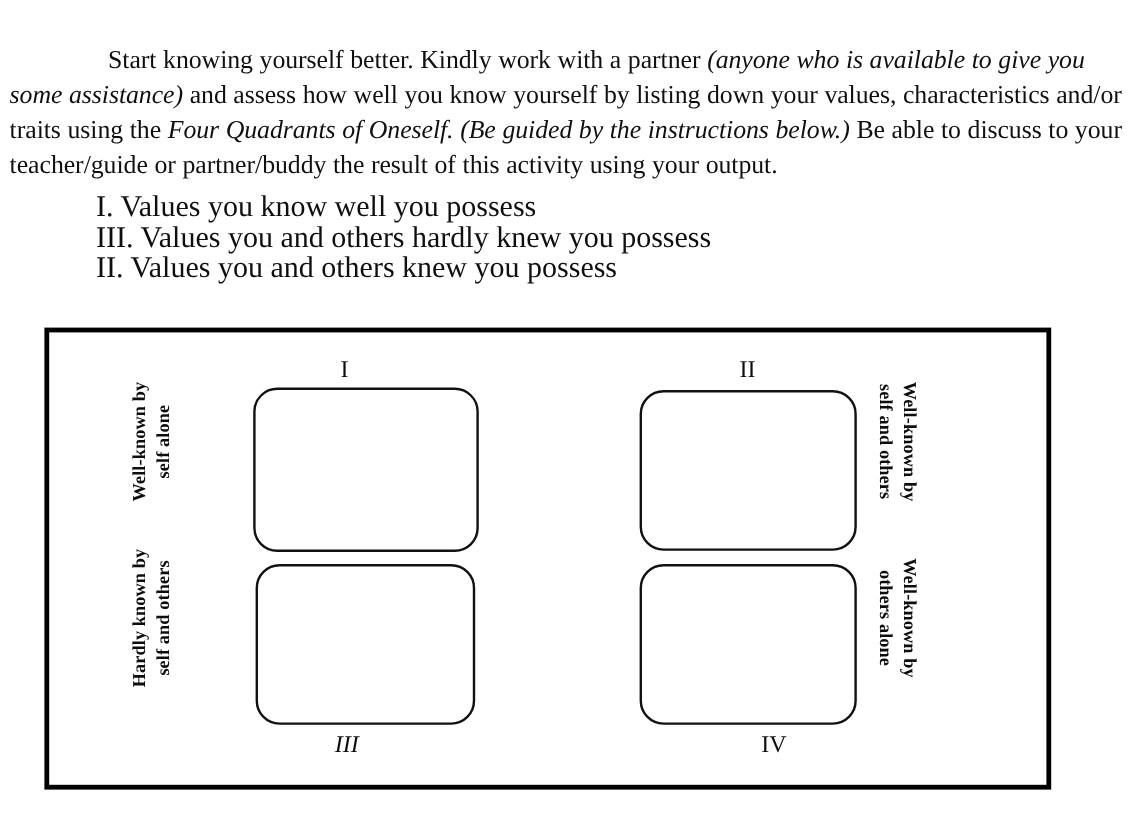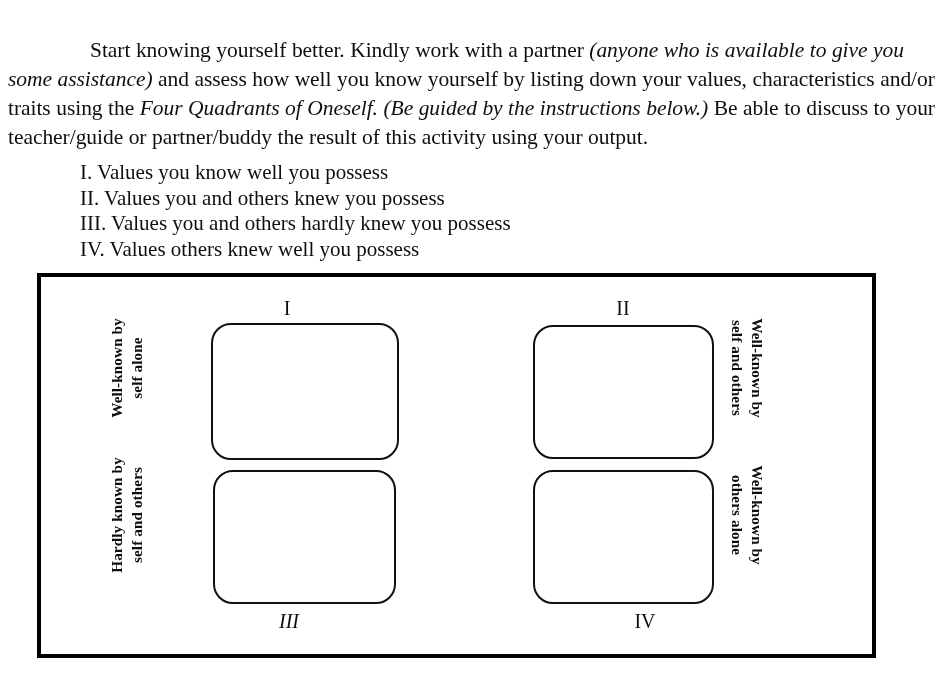--- a/index.html
+++ b/index.html
@@ -30,21 +30,21 @@
     letter-spacing: -0.05px;
     word-spacing: 0.2px;
   }
   #intro-paragraph .it { font-style: italic; }
 
   
   #values-list {
     position: absolute;
     left: 80px;
     top: 160px;
-    font-size: 21px;
+    font-size: 25px;
     line-height: 25.6px;
   }
   #values-list .legend-line { white-space: nowrap; }
 
   
   #quadrants-frame {
     position: absolute;
     left: 37px;
     top: 273px;
     width: 839px;
@@ -123,23 +123,22 @@
     left: 616px; top: 218px; width: 180px; height: 40px;
   }
 </style>
 </head>
 <body>
 
 <p id="intro-paragraph"><span>Start knowing yourself better. Kindly work with a partner </span><span class="it">(anyone who is available to give you some assistance)</span><span> and assess how well you know yourself by listing down your values, characteristics and/or traits using the </span><span class="it">Four Quadrants of Oneself. (Be guided by the instructions below.)</span><span> Be able to discuss to your teacher/guide or partner/buddy the result of this activity using your output.</span></p>
 
 <div id="values-list">
   <div class="legend-line">I. Values you know well you possess</div>
+  <div class="legend-line">III. Values you and others hardly knew you possess</div>
   <div class="legend-line">II. Values you and others knew you possess</div>
-  <div class="legend-line">III. Values you and others hardly knew you possess</div>
-  <div class="legend-line">IV. Values others knew well you possess</div>
 </div>
 
 <div id="quadrants-frame">
   <div class="frame-inner">
 
     <div class="quad-box" id="quad-box-1"></div>
     <div class="quad-box" id="quad-box-2"></div>
     <div class="quad-box" id="quad-box-3"></div>
     <div class="quad-box" id="quad-box-4"></div>
 

